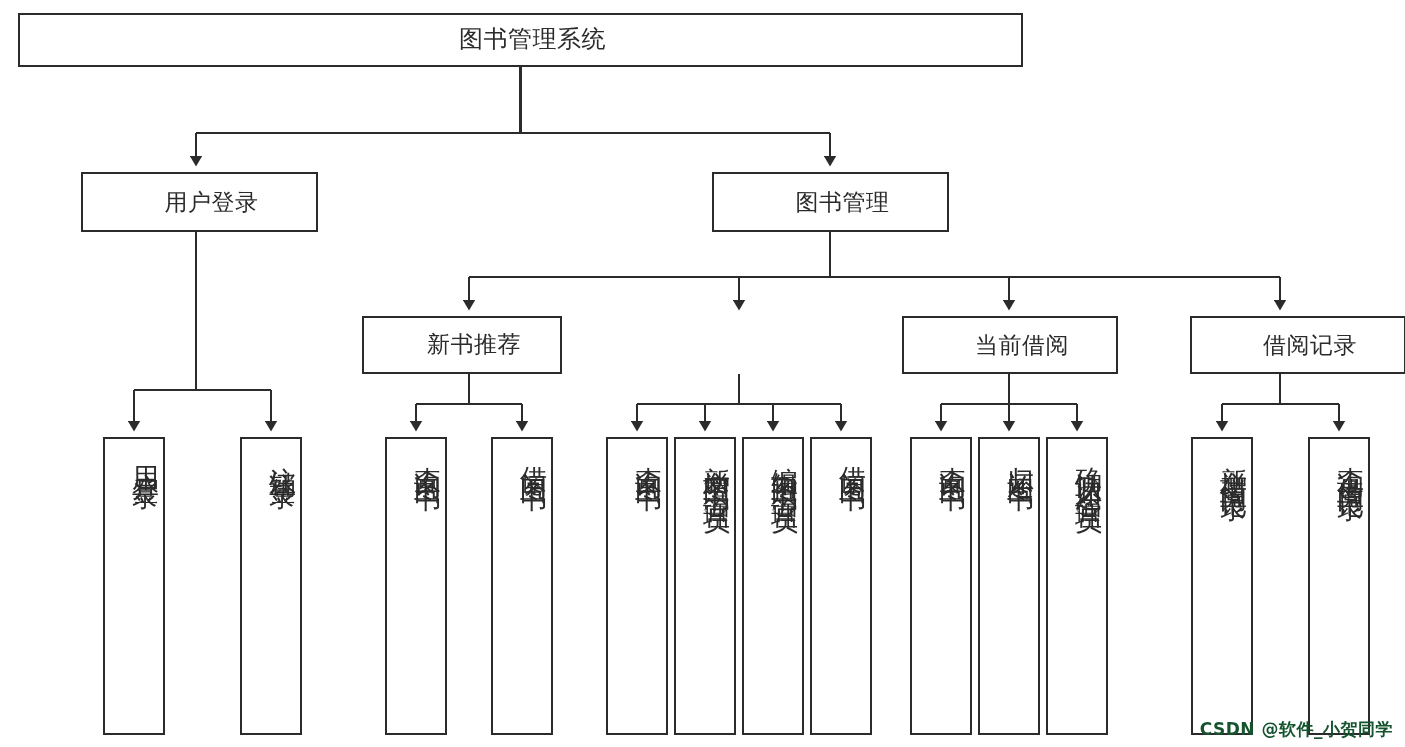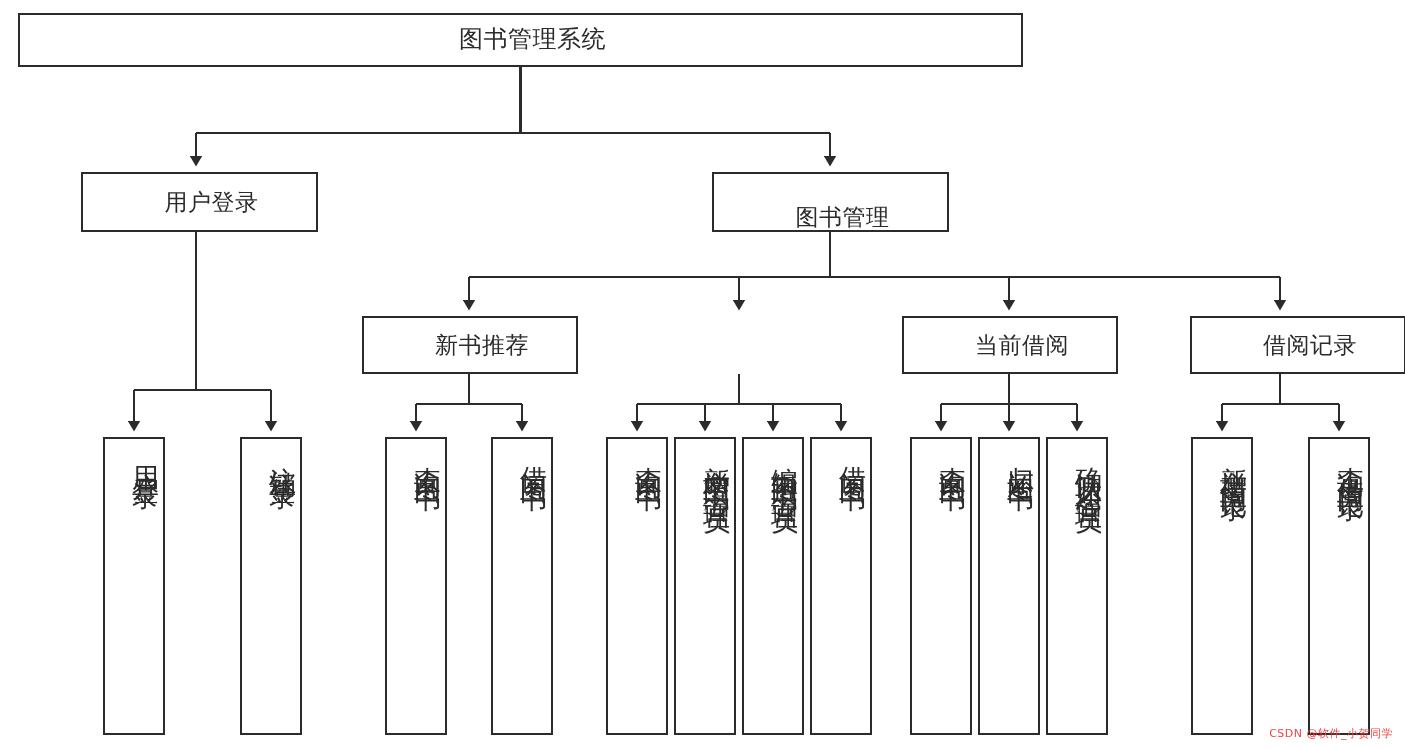--- a/index.html
+++ b/index.html
@@ -59,26 +59,27 @@
     font-size:27px;
     line-height:1.0;
     letter-spacing:6px;
     white-space:normal;
     max-height:286px;
   }
   .watermark{
     position:absolute;
     right:12px;
     bottom:6px;
-    font-size:11px;
-    color:#ef4444;
+    font-size:17px;
+    color:#14532d;
     letter-spacing:0.5px;
     white-space:nowrap;
     z-index:9;
     font-family:"DejaVu Sans","Liberation Sans",sans-serif;
+    font-weight:bold;
   }
 </style>
 </head>
 <body>
 
 <div id="canvas">
 
   <svg id="edges" viewBox="0 0 1405 747" width="1405" height="747" xmlns="http://www.w3.org/2000/svg">
     <defs>
       <marker id="arrowhead" markerWidth="11" markerHeight="13" refX="1.5" refY="6.5" orient="auto" markerUnits="userSpaceOnUse">
@@ -133,25 +134,25 @@
   </svg>
 
   <div class="node horiz root" style="left:18px; top:13px; width:1005px; height:54px;">
     <span class="label">图书管理系统</span>
   </div>
 
   <div class="node horiz" style="left:81px; top:172px; width:237px; height:60px;">
     <span class="label">用户登录</span>
   </div>
 
-  <div class="node horiz" style="left:712px; top:172px; width:237px; height:60px;align-items:flex-end;">
+  <div class="node horiz" style="left:712px; top:172px; width:237px; height:60px;">
     <span class="label">图书管理</span>
   </div>
 
-  <div class="node horiz" style="left:362px; top:316px; width:216px; height:58px;">
+  <div class="node horiz" style="left:362px; top:316px; width:200px; height:58px;font-family:Liberation Serif, serif;">
     <span class="label">新书推荐</span>
   </div>
 
 
   <div class="node horiz" style="left:902px; top:316px; width:216px; height:58px;">
     <span class="label">当前借阅</span>
   </div>
 
   <div class="node horiz" style="left:1190px; top:316px; width:216px; height:58px;">
     <span class="label">借阅记录</span>

